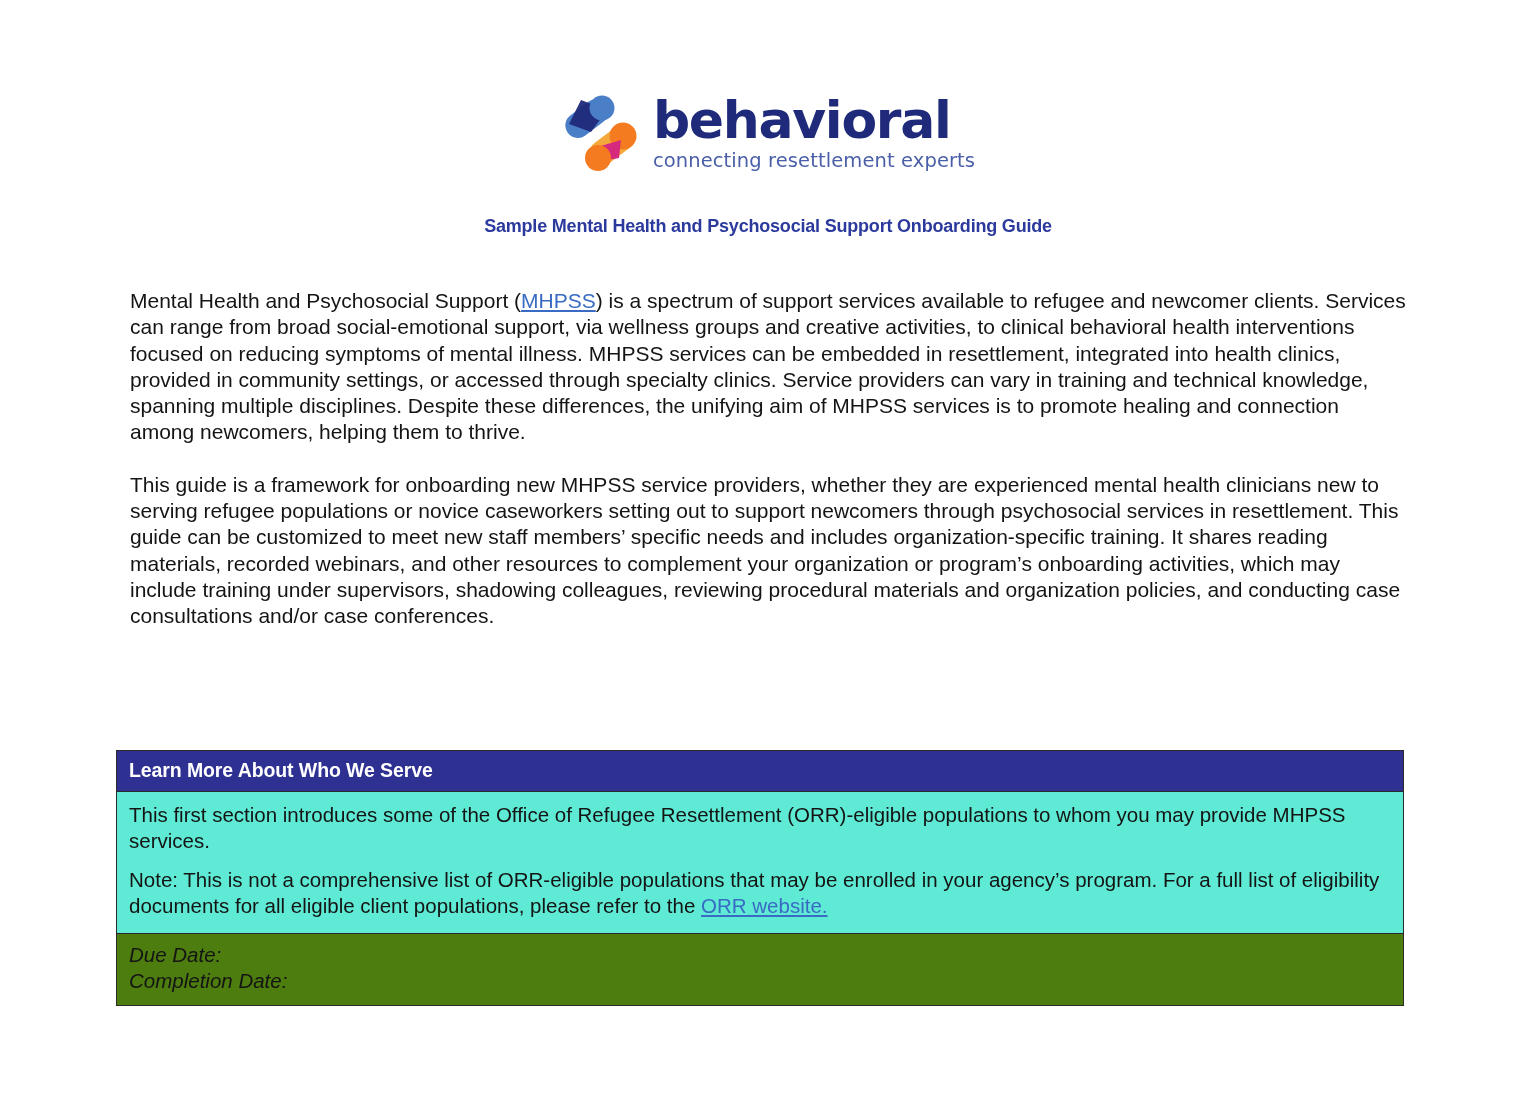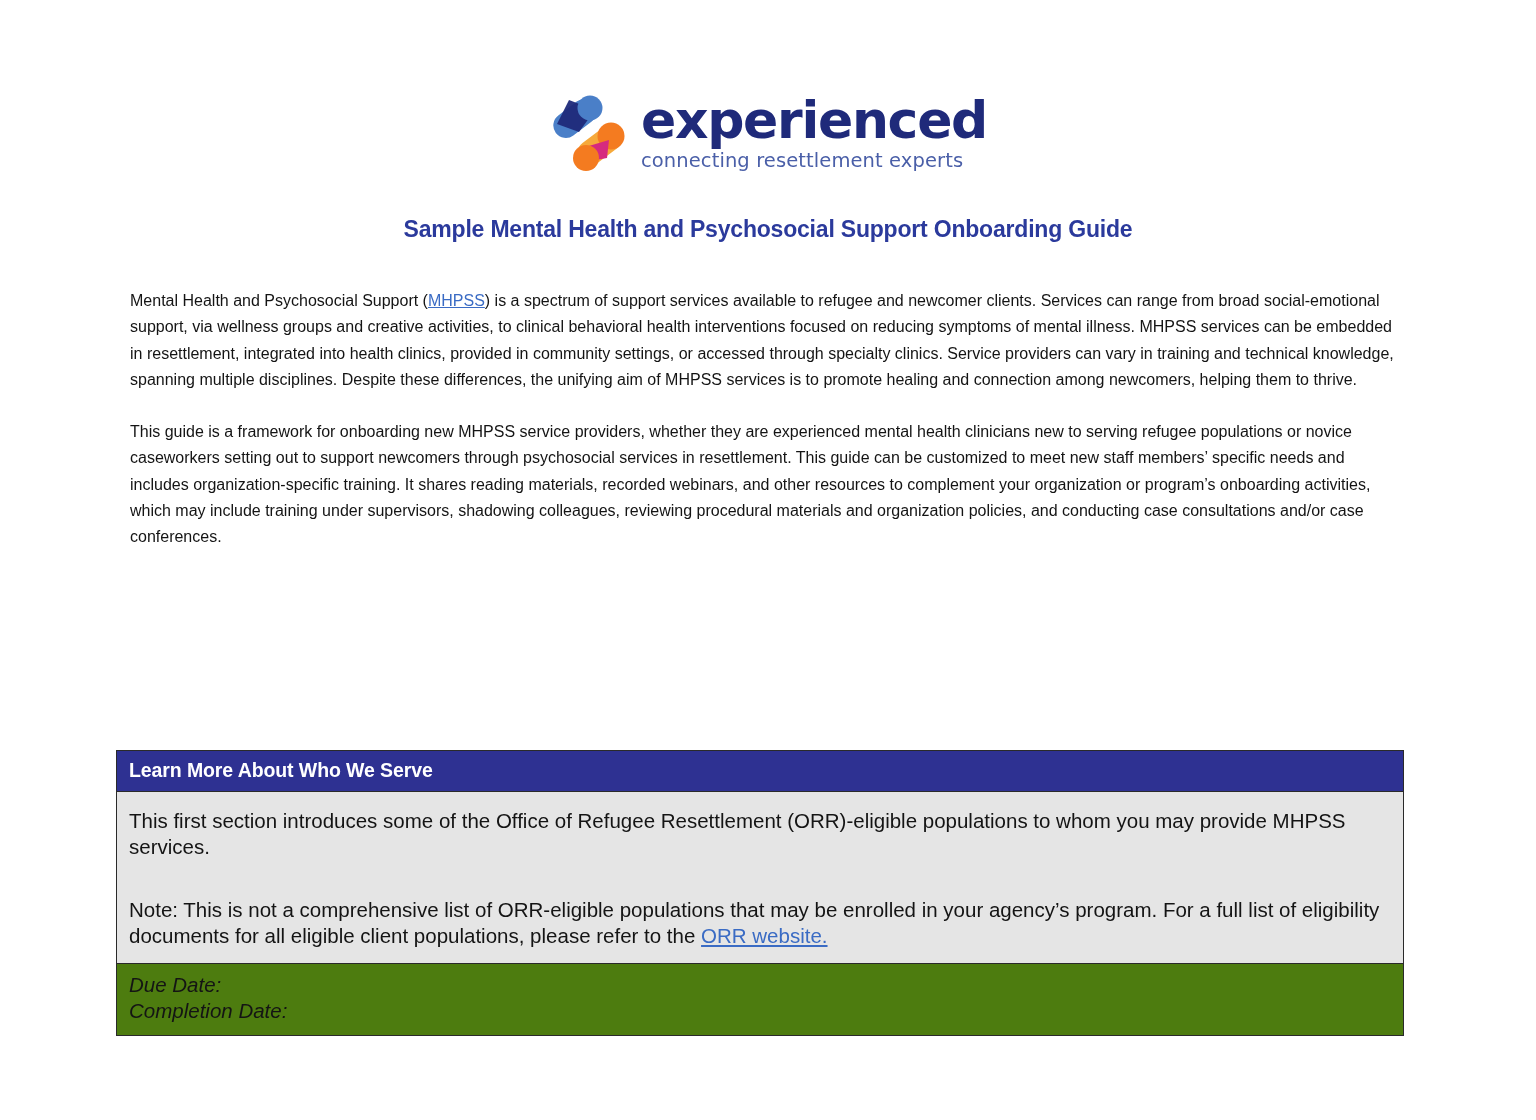--- a/index.html
+++ b/index.html
@@ -58,37 +58,37 @@
     color: #4a5fa8;
     letter-spacing: 0.1px;
     margin-top: 5px;
     font-family: "DejaVu Sans", sans-serif;
   }
 
   
   .doc-title {
     text-align: center;
     color: #2b3a9c;
-    font-size: 23px;
+    font-size: 18px;
     font-weight: bold;
     margin-top: 44px;
     letter-spacing: -0.2px;
     font-family: "Liberation Sans", sans-serif;
   }
 
   
   .content {
     position: absolute;
     left: 130px;
     right: 130px;
     top: 288px;
   }
   p.body-para {
     margin: 0 0 26px 0;
-    font-size: 16px;
+    font-size: 21px;
     line-height: 26.3px;
     color: #141414;
     text-align: left;
   }
   p.body-para:last-of-type {
     margin-bottom: 0;
   }
   a.doc-link {
     color: #3a6bc4;
     text-decoration: underline;
@@ -106,32 +106,32 @@
   .section-header {
     background: #2e3192;
     color: #ffffff;
     font-size: 19.5px;
     font-weight: bold;
     padding: 8px 12px 9px 12px;
     letter-spacing: -0.1px;
     border-bottom: 1.5px solid #2a2a2a;
   }
   .section-body {
-    background: #e5e5e5;
-    padding: 16px 12px 14px 12px;
+    background: #5eead4;
+    padding: 10px 12px 14px 12px;
     border-bottom: 1.5px solid #2a2a2a;
   }
   .section-body p {
     margin: 0;
     font-size: 20.5px;
     line-height: 26.3px;
     color: #141414;
   }
   .section-body p.spacer-top {
-    margin-top: 36px;
+    margin-top: 12px;
   }
   .section-dates {
     background: #4d7c0f;
     padding: 8px 12px 10px 12px;
     font-style: italic;
   }
   .section-dates div {
     font-size: 20.5px;
     line-height: 26.3px;
     color: #141414;
@@ -155,21 +155,21 @@
 
         <g>
           <rect x="26" y="41" width="50" height="25" rx="12.5" transform="rotate(-37 51 53.5)" fill="#f6a93b"></rect>
           <circle cx="62" cy="44" r="13.5" fill="#f47b20"></circle>
 
           <path d="M33 56 L60 48 L58 66 L36 70 Z" fill="#d62a7e"></path>
           <circle cx="37" cy="66" r="13" fill="#f47b20"></circle>
         </g>
       </svg>
       <div class="logo-text">
-        <span class="logo-word">experienced</span>
+        <span class="logo-word">behavioral</span>
         <span class="logo-tag">connecting resettlement experts</span>
       </div>
     </div>
   </div>
 
   <div class="doc-title">Sample Mental Health and Psychosocial Support Onboarding Guide</div>
 
   <div class="content">
 
     <p class="body-para"><span>Mental Health and Psychosocial Support (</span><a class="doc-link" href="#">MHPSS</a><span>) is a spectrum of support services available to refugee and newcomer clients. Services can range from broad social-emotional support, via wellness groups and creative activities, to clinical behavioral health interventions focused on reducing symptoms of mental illness. MHPSS services can be embedded in resettlement, integrated into health clinics, provided in community settings, or accessed through specialty clinics. Service providers can vary in training and technical knowledge, spanning multiple disciplines. Despite these differences, the unifying aim of MHPSS services is to promote healing and connection among newcomers, helping them to thrive.</span></p>

